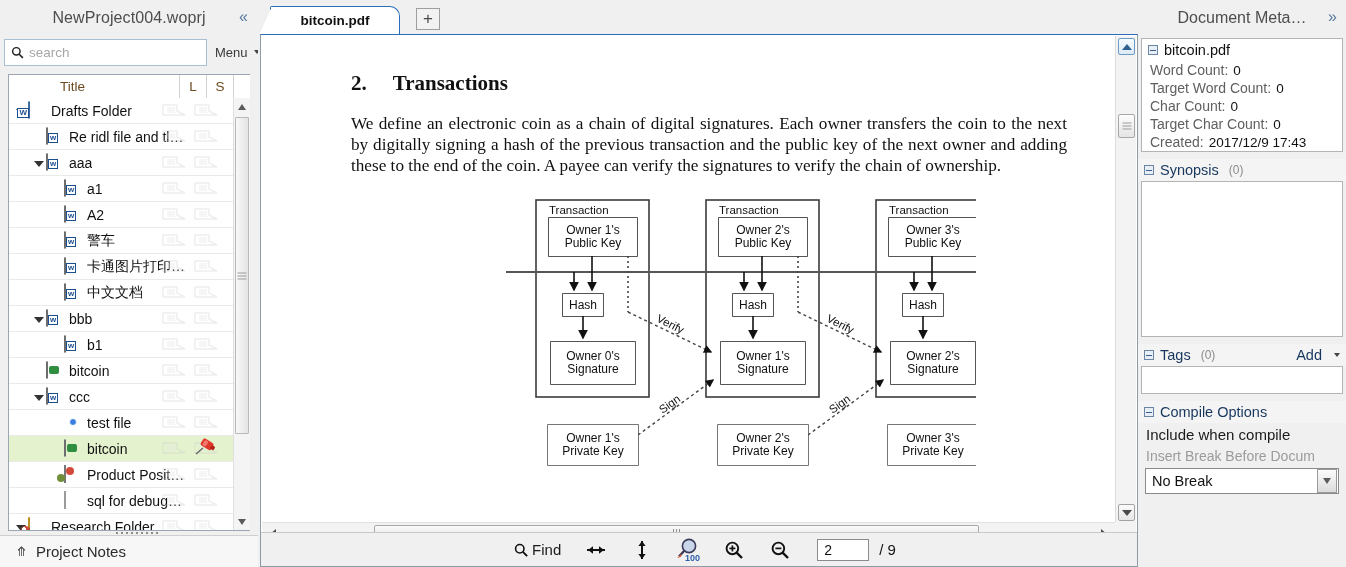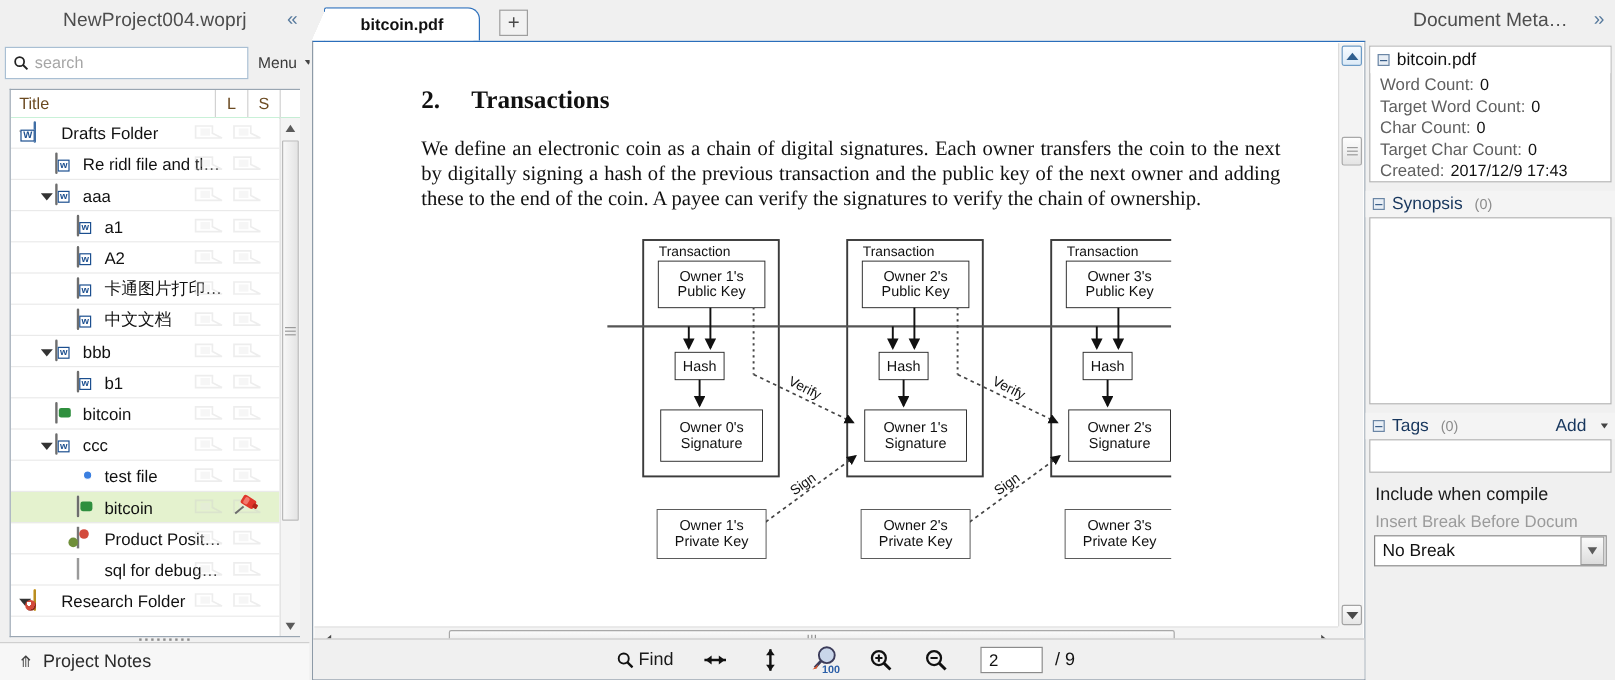--- a/index.html
+++ b/index.html
@@ -21,21 +21,21 @@
   .search-row{height:32px;display:flex;align-items:center;padding:0 4px;gap:4px;background:#f0f0f0;}
   .search-box{position:relative;flex:1;height:25px;background:#fff;border:1px solid #a9bfd3;display:flex;align-items:center;}
   .search-ico{width:24px;display:flex;align-items:center;justify-content:center;}
   .search-input{border:0;outline:0;flex:1;font-family:"Liberation Sans",sans-serif;font-size:13.5px;color:#333;background:transparent;padding:0;}
   .search-input::placeholder{color:#a6a6a6;}
   .menu-btn{display:flex;align-items:center;gap:6px;padding:0 5px 0 4px;height:25px;cursor:pointer;}
   .menu-btn span.lbl{font-size:13px;color:#3a3a3a;}
   .menu-caret{width:0;height:0;border-left:3.5px solid transparent;border-right:3.5px solid transparent;border-top:4px solid #444;}
 
   .tree-wrap{position:absolute;left:8px;top:74px;width:242px;bottom:36px;border:1px solid #9aa6b2;border-right:none;background:#fff;box-sizing:border-box;overflow:hidden;}
-  .tree-head{display:flex;height:23px;border-bottom:1px solid #22c55e;background:#fff;font-size:13.5px;color:#6b4a21;}
+  .tree-head{display:flex;height:23px;border-bottom:1px solid #22c55e;background:#fff;font-size:13.5px;color:#6b4a21;margin-left:44px;}
   .th-title{flex:1;display:flex;align-items:center;padding-left:7px;border-right:1px solid #d2d2d2;}
   .th-l,.th-s{width:26px;display:flex;align-items:center;justify-content:center;border-right:1px solid #d2d2d2;}
   .th-pad{width:16px;}
 
   .tree-body{position:absolute;left:0;right:17px;top:23px;bottom:0;overflow:hidden;background:#fff;}
   .row{position:relative;height:25px;display:flex;align-items:center;border-bottom:1px solid #eaeaea;font-size:14px;color:#111;white-space:nowrap;cursor:pointer;}
   .row.sel{background:#e4f2ce;}
   .row .twisty{width:12px;height:12px;display:inline-block;margin-right:1px;flex:0 0 12px;}
   .row .twisty.open::before{content:"";display:block;margin:4px 0 0 1px;width:0;height:0;border-left:5px solid transparent;border-right:5px solid transparent;border-top:6px solid #333;}
   .row .icn{width:18px;height:18px;flex:0 0 18px;margin-right:5px;position:relative;}
@@ -258,20 +258,34 @@
             </svg>
             <svg class="pin-wm2" viewBox="0 0 40 20">
               <path d="M8,4 L22,4 L22,10 L30,14 L8,14 L8,4 Z" fill="none" stroke="#cdcdcd" stroke-width="1.4"></path>
               <path d="M12,6 L20,6 L20,12 L12,12 Z" fill="#e6e6e6"></path>
             </svg>
           </div>
           <div class="row">
             <span style="width:42px;flex:0 0 42px"></span>
             <span class="twisty"></span>
             <span class="icn"><span class="ic-word"></span></span>
+            <span class="lbl">警车</span>
+            <svg class="pin-wm" viewBox="0 0 40 20">
+              <path d="M8,4 L22,4 L22,10 L30,14 L8,14 L8,4 Z" fill="none" stroke="#cdcdcd" stroke-width="1.4"></path>
+              <path d="M12,6 L20,6 L20,12 L12,12 Z" fill="#e6e6e6"></path>
+            </svg>
+            <svg class="pin-wm2" viewBox="0 0 40 20">
+              <path d="M8,4 L22,4 L22,10 L30,14 L8,14 L8,4 Z" fill="none" stroke="#cdcdcd" stroke-width="1.4"></path>
+              <path d="M12,6 L20,6 L20,12 L12,12 Z" fill="#e6e6e6"></path>
+            </svg>
+          </div>
+          <div class="row">
+            <span style="width:42px;flex:0 0 42px"></span>
+            <span class="twisty"></span>
+            <span class="icn"><span class="ic-word"></span></span>
             <span class="lbl">卡通图片打印…</span>
             <svg class="pin-wm" viewBox="0 0 40 20">
               <path d="M8,4 L22,4 L22,10 L30,14 L8,14 L8,4 Z" fill="none" stroke="#cdcdcd" stroke-width="1.4"></path>
               <path d="M12,6 L20,6 L20,12 L12,12 Z" fill="#e6e6e6"></path>
             </svg>
             <svg class="pin-wm2" viewBox="0 0 40 20">
               <path d="M8,4 L22,4 L22,10 L30,14 L8,14 L8,4 Z" fill="none" stroke="#cdcdcd" stroke-width="1.4"></path>
               <path d="M12,6 L20,6 L20,12 L12,12 Z" fill="#e6e6e6"></path>
             </svg>
           </div>
@@ -707,20 +721,24 @@
       <span class="minus-sq"></span>
       <span class="rp-sec-name">Tags</span>
       <span class="rp-count">(0)</span>
       <span class="add-lbl">Add</span>
       <span class="add-caret"></span>
     </div>
     <div class="tags-box"></div>
 
     <div style="height:7px"></div>
 
+    <div class="rp-sec-hd">
+      <span class="minus-sq"></span>
+      <span class="rp-sec-name">Compile Options</span>
+    </div>
 
     <div class="co-item">Include when compile</div>
     <div class="co-sub">Insert Break Before Docum</div>
     <div class="sel-box">
       <span class="sel-val">No Break</span>
       <span class="sel-arrow">
           <span class="tri-dn"></span>
         </span>
     </div>
   </div>

